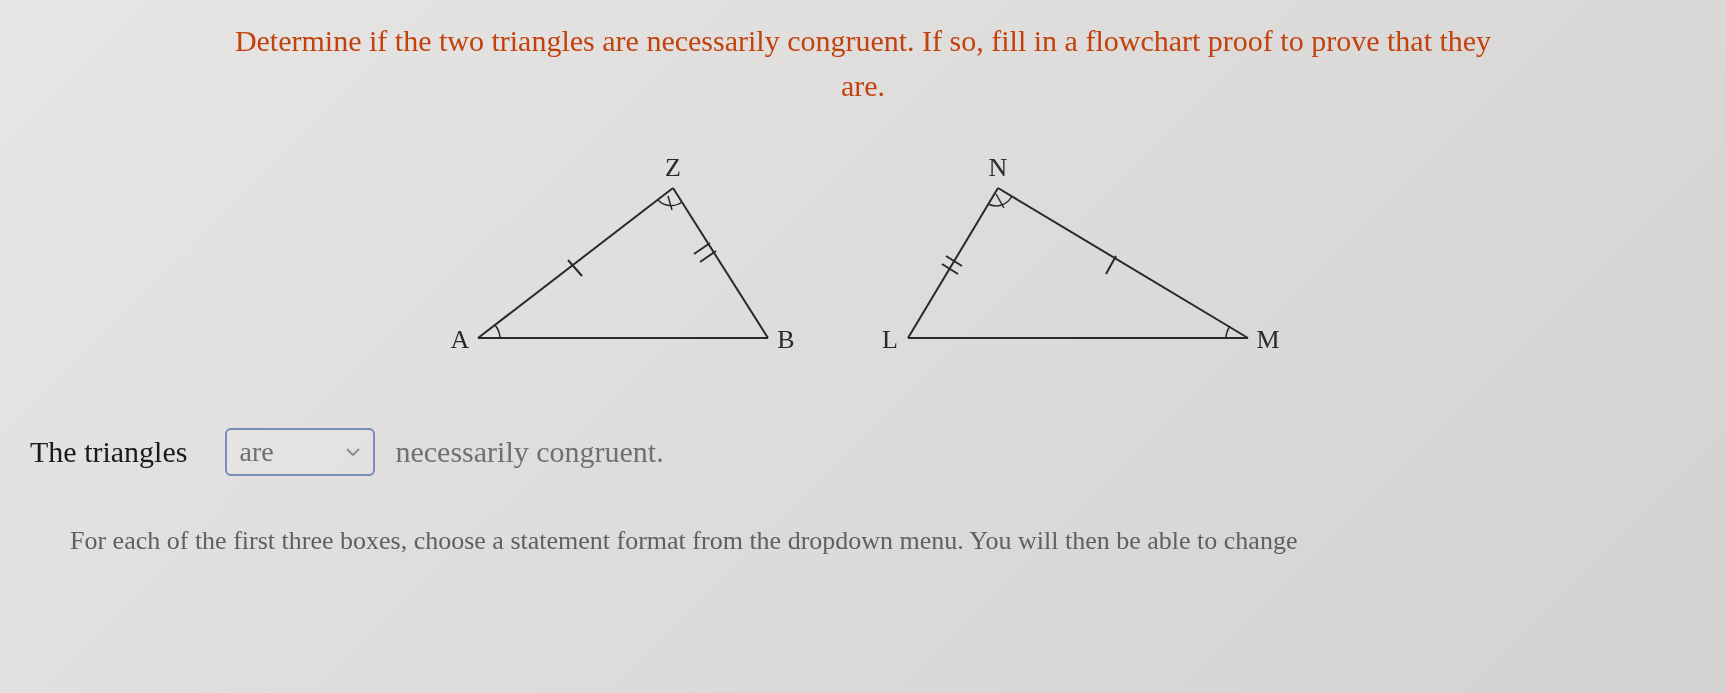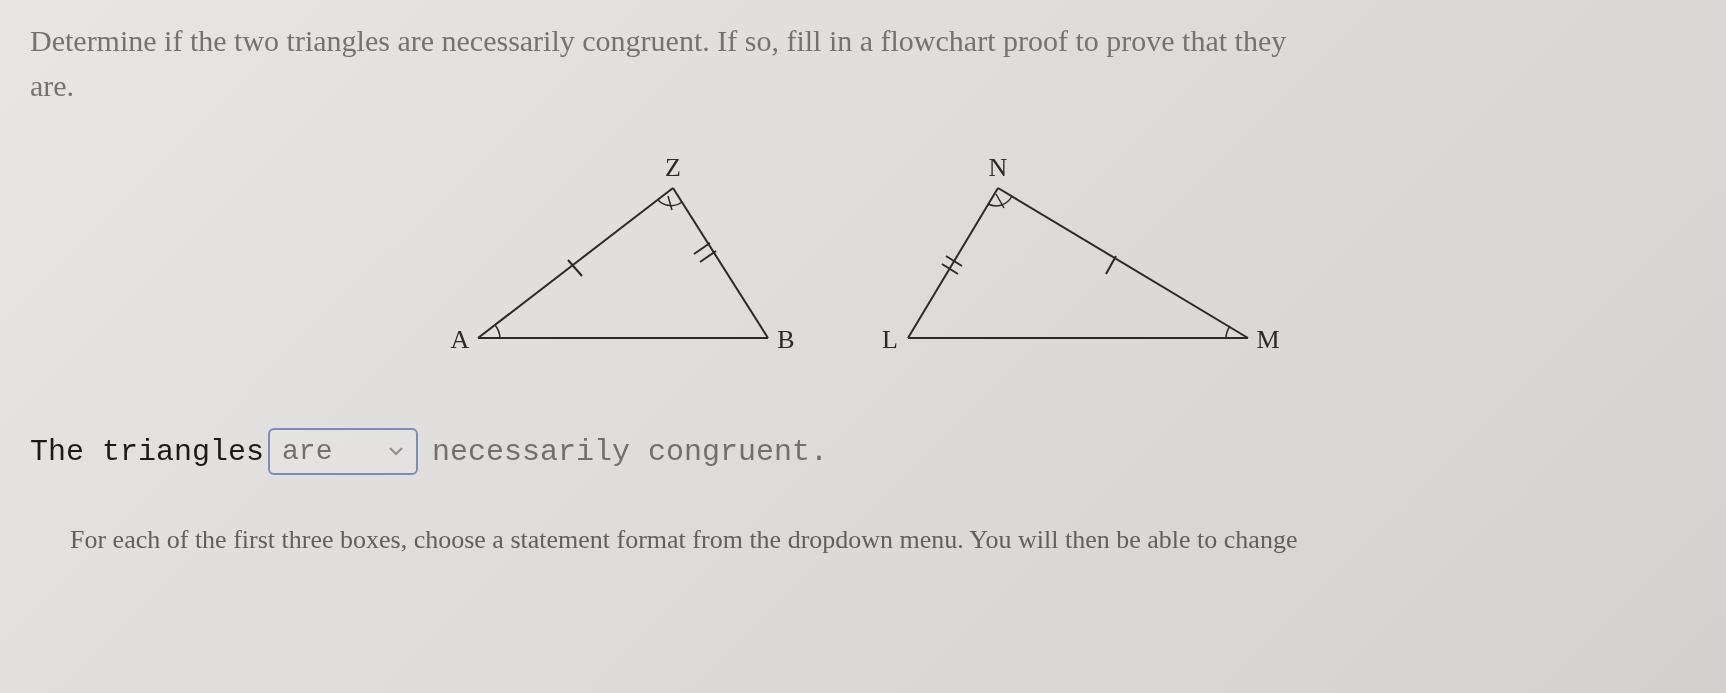--- a/index.html
+++ b/index.html
@@ -13,54 +13,55 @@
       background: linear-gradient(135deg, #e8e6e4 0%, #dedcda 50%, #d4d2d0 100%);
       font-family: Georgia, 'Times New Roman', serif;
       color: #2a2a2a;
       padding: 18px 30px;
       position: relative;
       overflow: hidden;
     }
     .question-text {
       font-size: 30px;
       line-height: 1.5;
-      color: #737373;
+      color: #c2410c;
       margin-bottom: 40px;
+      text-align: center;
     }
     .triangles-container {
       display: flex;
       justify-content: center;
       gap: 60px;
       margin: 30px 0 60px 0;
     }
     .triangle-svg {
       display: block;
     }
     .answer-row {
       display: flex;
       align-items: center;
-      gap: 4px;
+      gap: 10px;
       margin-top: 50px;
       margin-bottom: 50px;
-      font-family: Liberation Mono, monospace;
     }
     .answer-label {
       font-size: 30px;
       color: #1a1a1a;
     }
     .dropdown {
       display: inline-flex;
       align-items: center;
       justify-content: space-between;
       border: 2px solid #7a8db8;
       border-radius: 6px;
       padding: 6px 12px;
       min-width: 150px;
       background: rgba(255,255,255,0.1);
       cursor: pointer;
+      margin-left: 28px;
     }
     .dropdown-text {
       font-size: 28px;
       color: #707070;
     }
     .dropdown-chevron {
       margin-left: 20px;
       color: #909090;
     }
     .answer-suffix {

